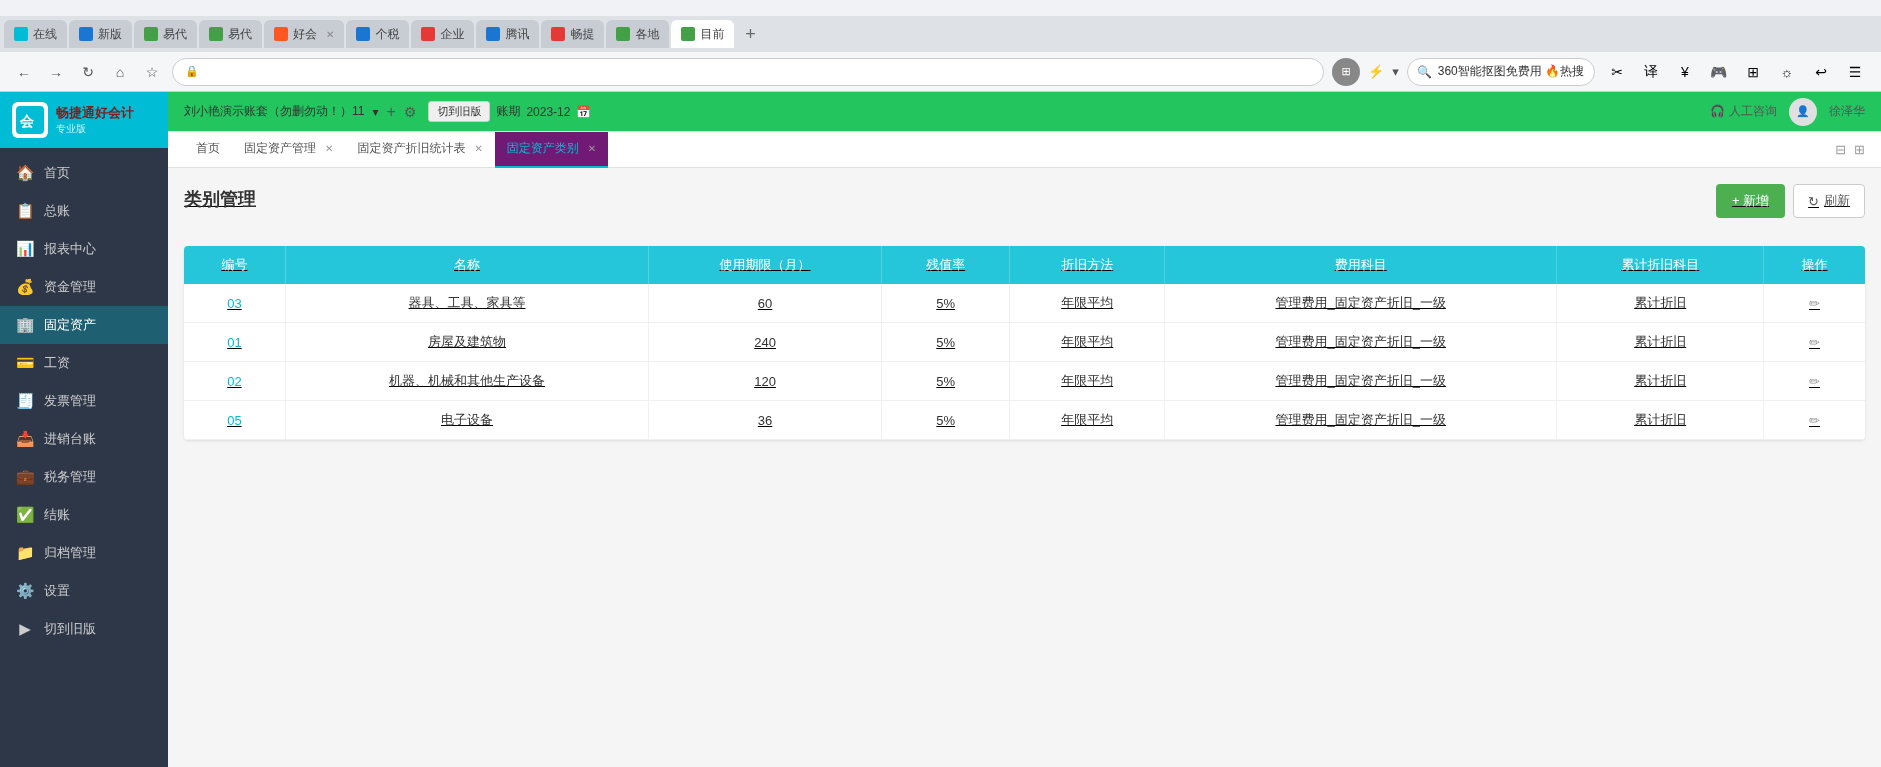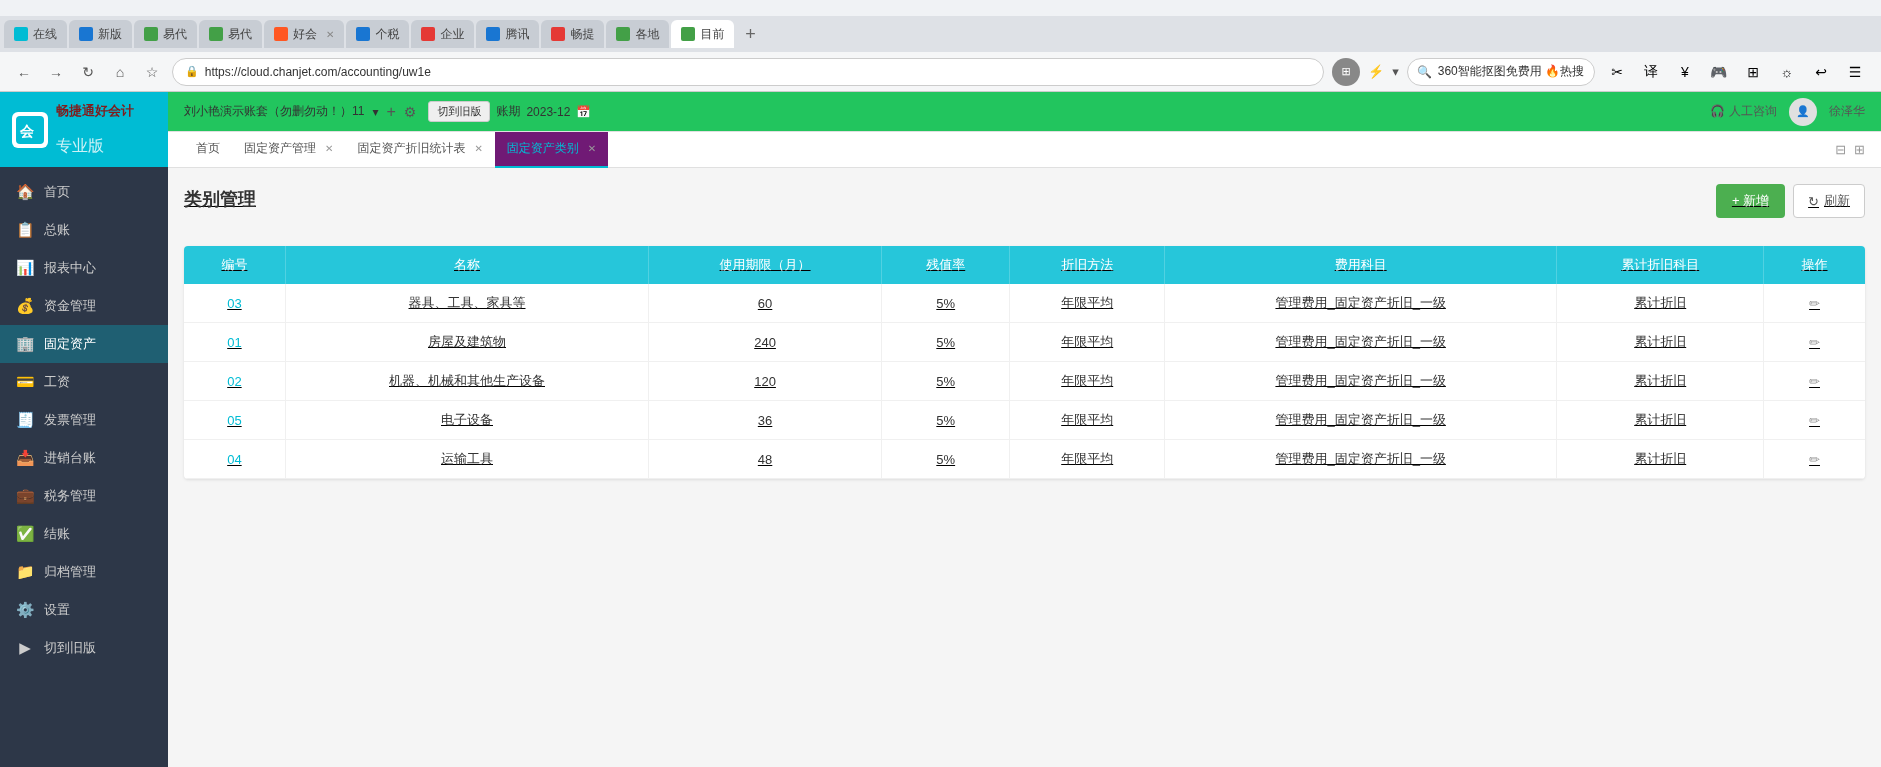--- a/index.html
+++ b/index.html
@@ -121,21 +121,20 @@
   </div>
 
   <div class="address-bar">
     <div class="nav-btn">←</div>
     <div class="nav-btn">→</div>
     <div class="nav-btn">↻</div>
     <div class="nav-btn">⌂</div>
     <div class="nav-btn">☆</div>
     <div class="url-box">
       <span class="url-lock">🔒</span>
-      <span class="url-text">https://cloud.chanjet.com/accounting/uw1e</span>
     </div>
     <div style="width:28px;height:28px;background:#888;border-radius:50%;display:flex;align-items:center;justify-content:center;font-size:11px;color:#fff;">⊞</div>
     <div style="font-size:13px;color:#f4a;cursor:pointer;">⚡</div>
     <div style="font-size:13px;color:#555;cursor:pointer;">▾</div>
     <div class="search-box">
       <span>🔍</span>
       <span>360智能抠图免费用 🔥热搜</span>
     </div>
     <div class="toolbar-icons">
       <div class="toolbar-icon">✂</div>
@@ -155,21 +154,21 @@
   <div class="sidebar">
     <div class="sidebar-logo">
       <div class="logo-icon">
         <svg viewBox="0 0 28 28" fill="none" xmlns="http://www.w3.org/2000/svg">
           <rect width="28" height="28" rx="4" fill="#00bcd4"></rect>
           <text x="4" y="20" font-size="14" fill="white" font-weight="bold">会</text>
         </svg>
       </div>
       <div>
         <div style="font-size:13px;font-weight:bold;color:#7f1d1d;">畅捷通好会计</div>
-        <div style="font-size:16px;color:rgba(255,255,255,0.8);margin-top:16px;">专业版</div>
+        <div style="font-size:10px;color:rgba(255,255,255,0.8);">专业版</div>
       </div>
     </div>
     <div class="sidebar-nav">
       <div class="sidebar-item">
         <span class="icon">🏠</span>
         <span>首页</span>
       </div>
       <div class="sidebar-item">
         <span class="icon">📋</span>
         <span>总账</span>
@@ -329,27 +328,17 @@
           <tr>
             <td class="code">05</td>
             <td>电子设备</td>
             <td>36</td>
             <td>5%</td>
             <td>年限平均</td>
             <td>管理费用_固定资产折旧_一级</td>
             <td>累计折旧</td>
             <td><span class="edit-icon">✏</span></td>
           </tr>
-          <tr>
-            <td class="code">04</td>
-            <td>运输工具</td>
-            <td>48</td>
-            <td>5%</td>
-            <td>年限平均</td>
-            <td>管理费用_固定资产折旧_一级</td>
-            <td>累计折旧</td>
-            <td><span class="edit-icon">✏</span></td>
-          </tr>
         </tbody>
       </table>
     </div>
   </div>
 </div>
 
 </body></html>

